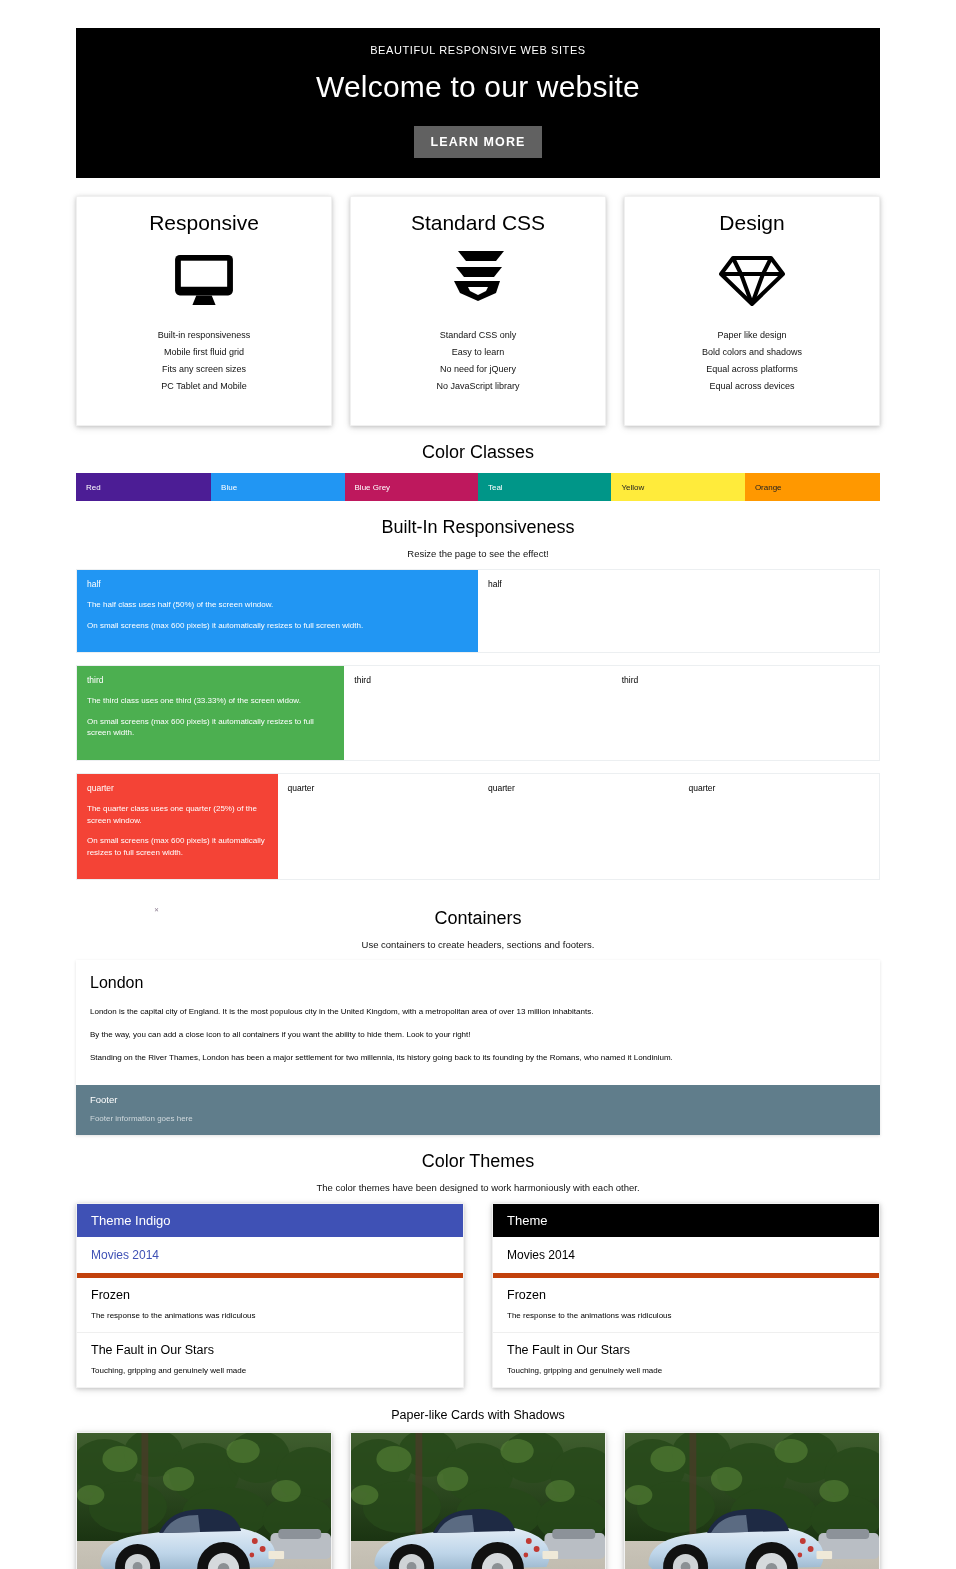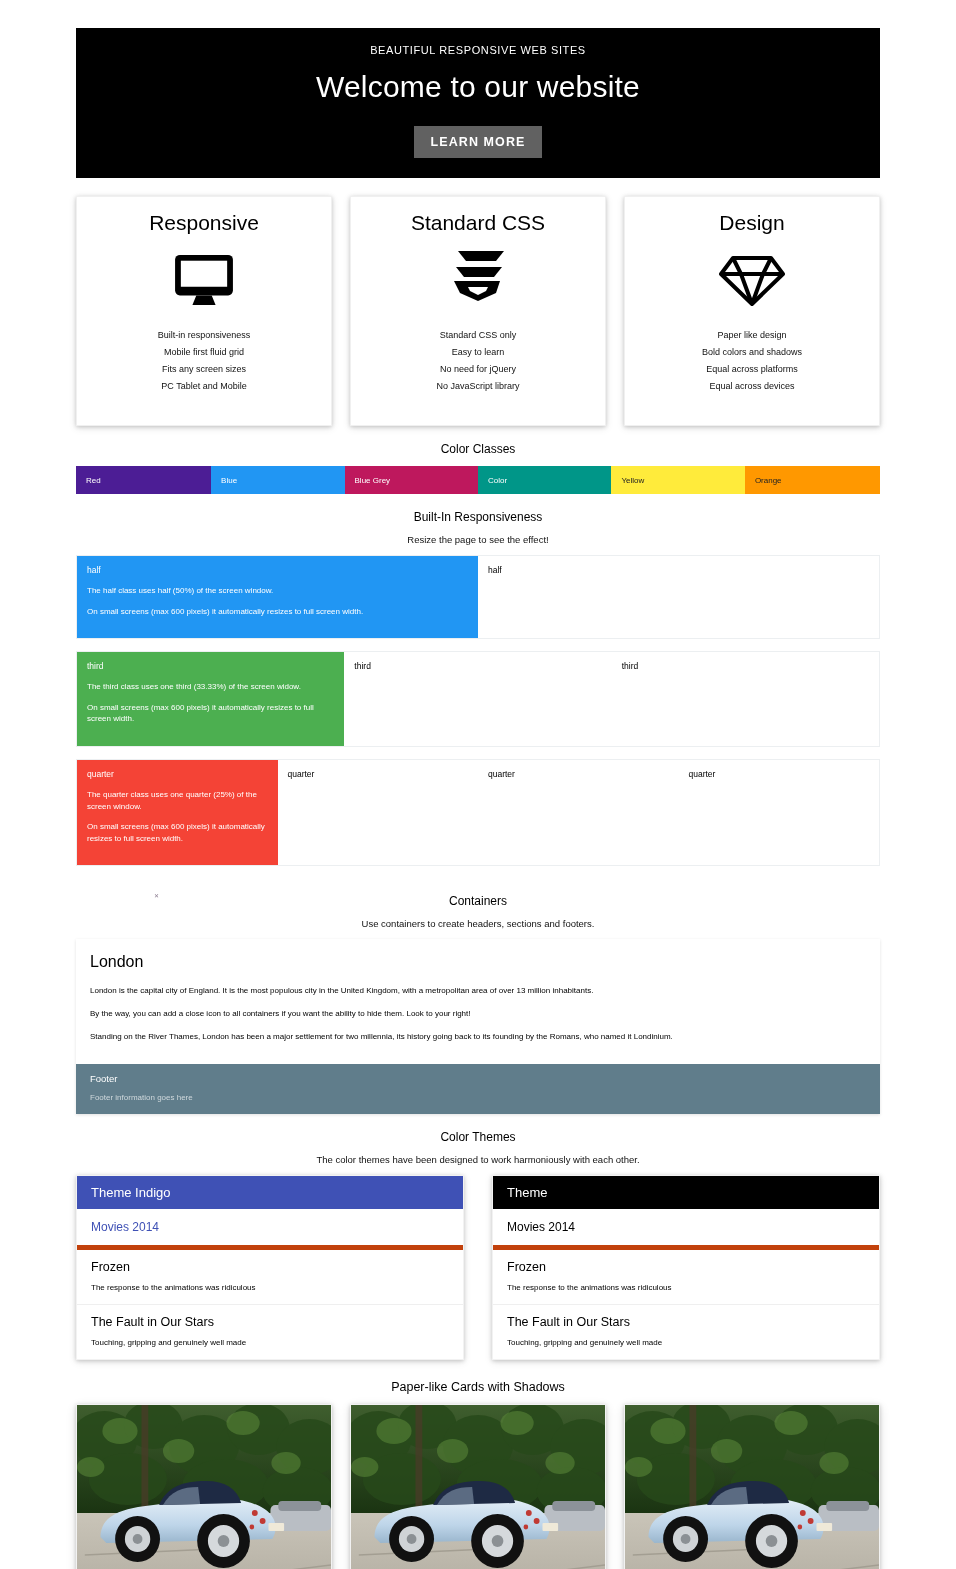--- a/index.html
+++ b/index.html
@@ -63,21 +63,21 @@
     text-align: center;
     min-height: 222px;
   }
   .feature-title { font-size: 21px; font-weight: 400; margin-bottom: 14px; }
   .feature-icon { height: 62px; display: flex; align-items: center; justify-content: center; margin-bottom: 16px; }
   .feature-li { font-size: 9px; line-height: 1; padding: 4px 0; color: #111; }
 
   
   .sec-h {
     text-align: center;
-    font-size: 12px;
+    font-size: 18px;
     font-weight: 400;
     padding: 16px 0 10px;
   }
   .sec-sub {
     text-align: center;
     font-size: 9.5px;
     padding-bottom: 10px;
     color: #111;
   }
 
@@ -225,21 +225,21 @@
 
     </div>
   </div>
 
   <div class="wrap">
     <div class="sec-h">Color Classes</div>
     <div class="colorbar">
       <div style="background: #4c1d95; color: rgb(255, 255, 255); width: 16.8%;">Red</div>
       <div style="background: rgb(33, 150, 243); color: rgb(255, 255, 255); width: 16.6%;">Blue</div>
       <div style="background: #be185d; color: rgb(255, 255, 255); width: 16.6%;">Blue Grey</div>
-      <div style="background: rgb(0, 150, 136); color: rgb(255, 255, 255); width: 16.6%;">Color</div>
+      <div style="background: rgb(0, 150, 136); color: rgb(255, 255, 255); width: 16.6%;">Teal</div>
       <div style="background: rgb(255, 235, 59); color: rgb(34, 34, 34); width: 16.6%;">Yellow</div>
       <div style="background: rgb(255, 152, 0); color: rgb(34, 34, 34); width: 16.8%;">Orange</div>
     </div>
   </div>
 
   <div class="wrap">
     <div class="sec-h">Built-In Responsiveness</div>
     <div class="sec-sub">Resize the page to see the effect!</div>
 
     <div class="resp-row row-half">

